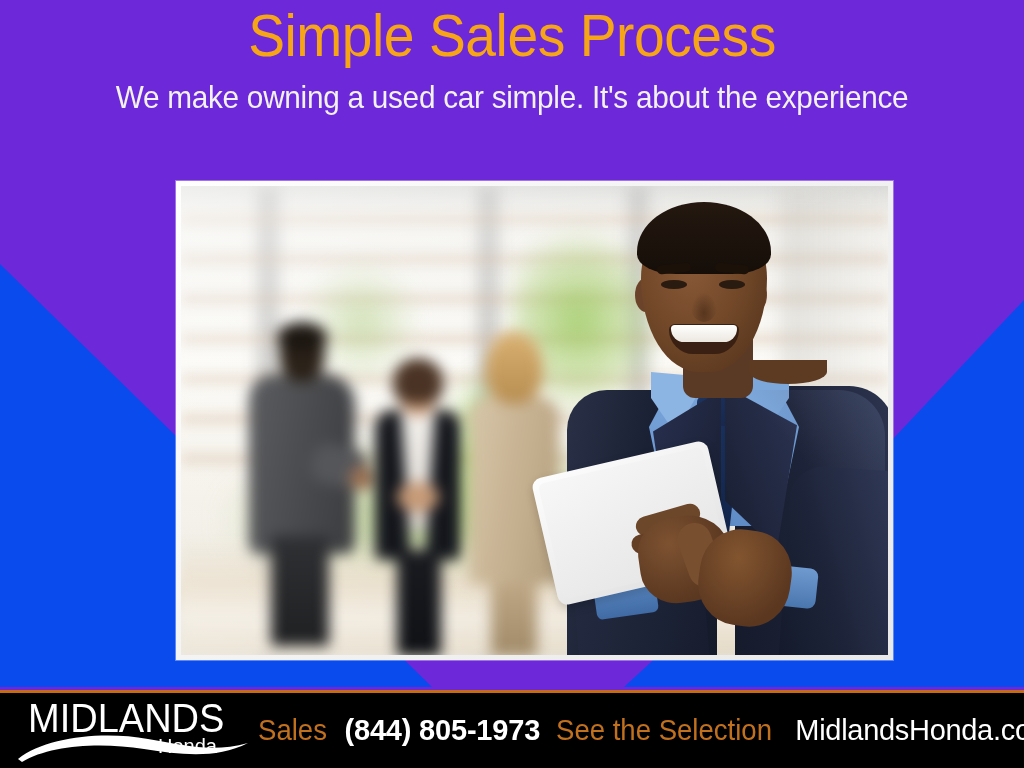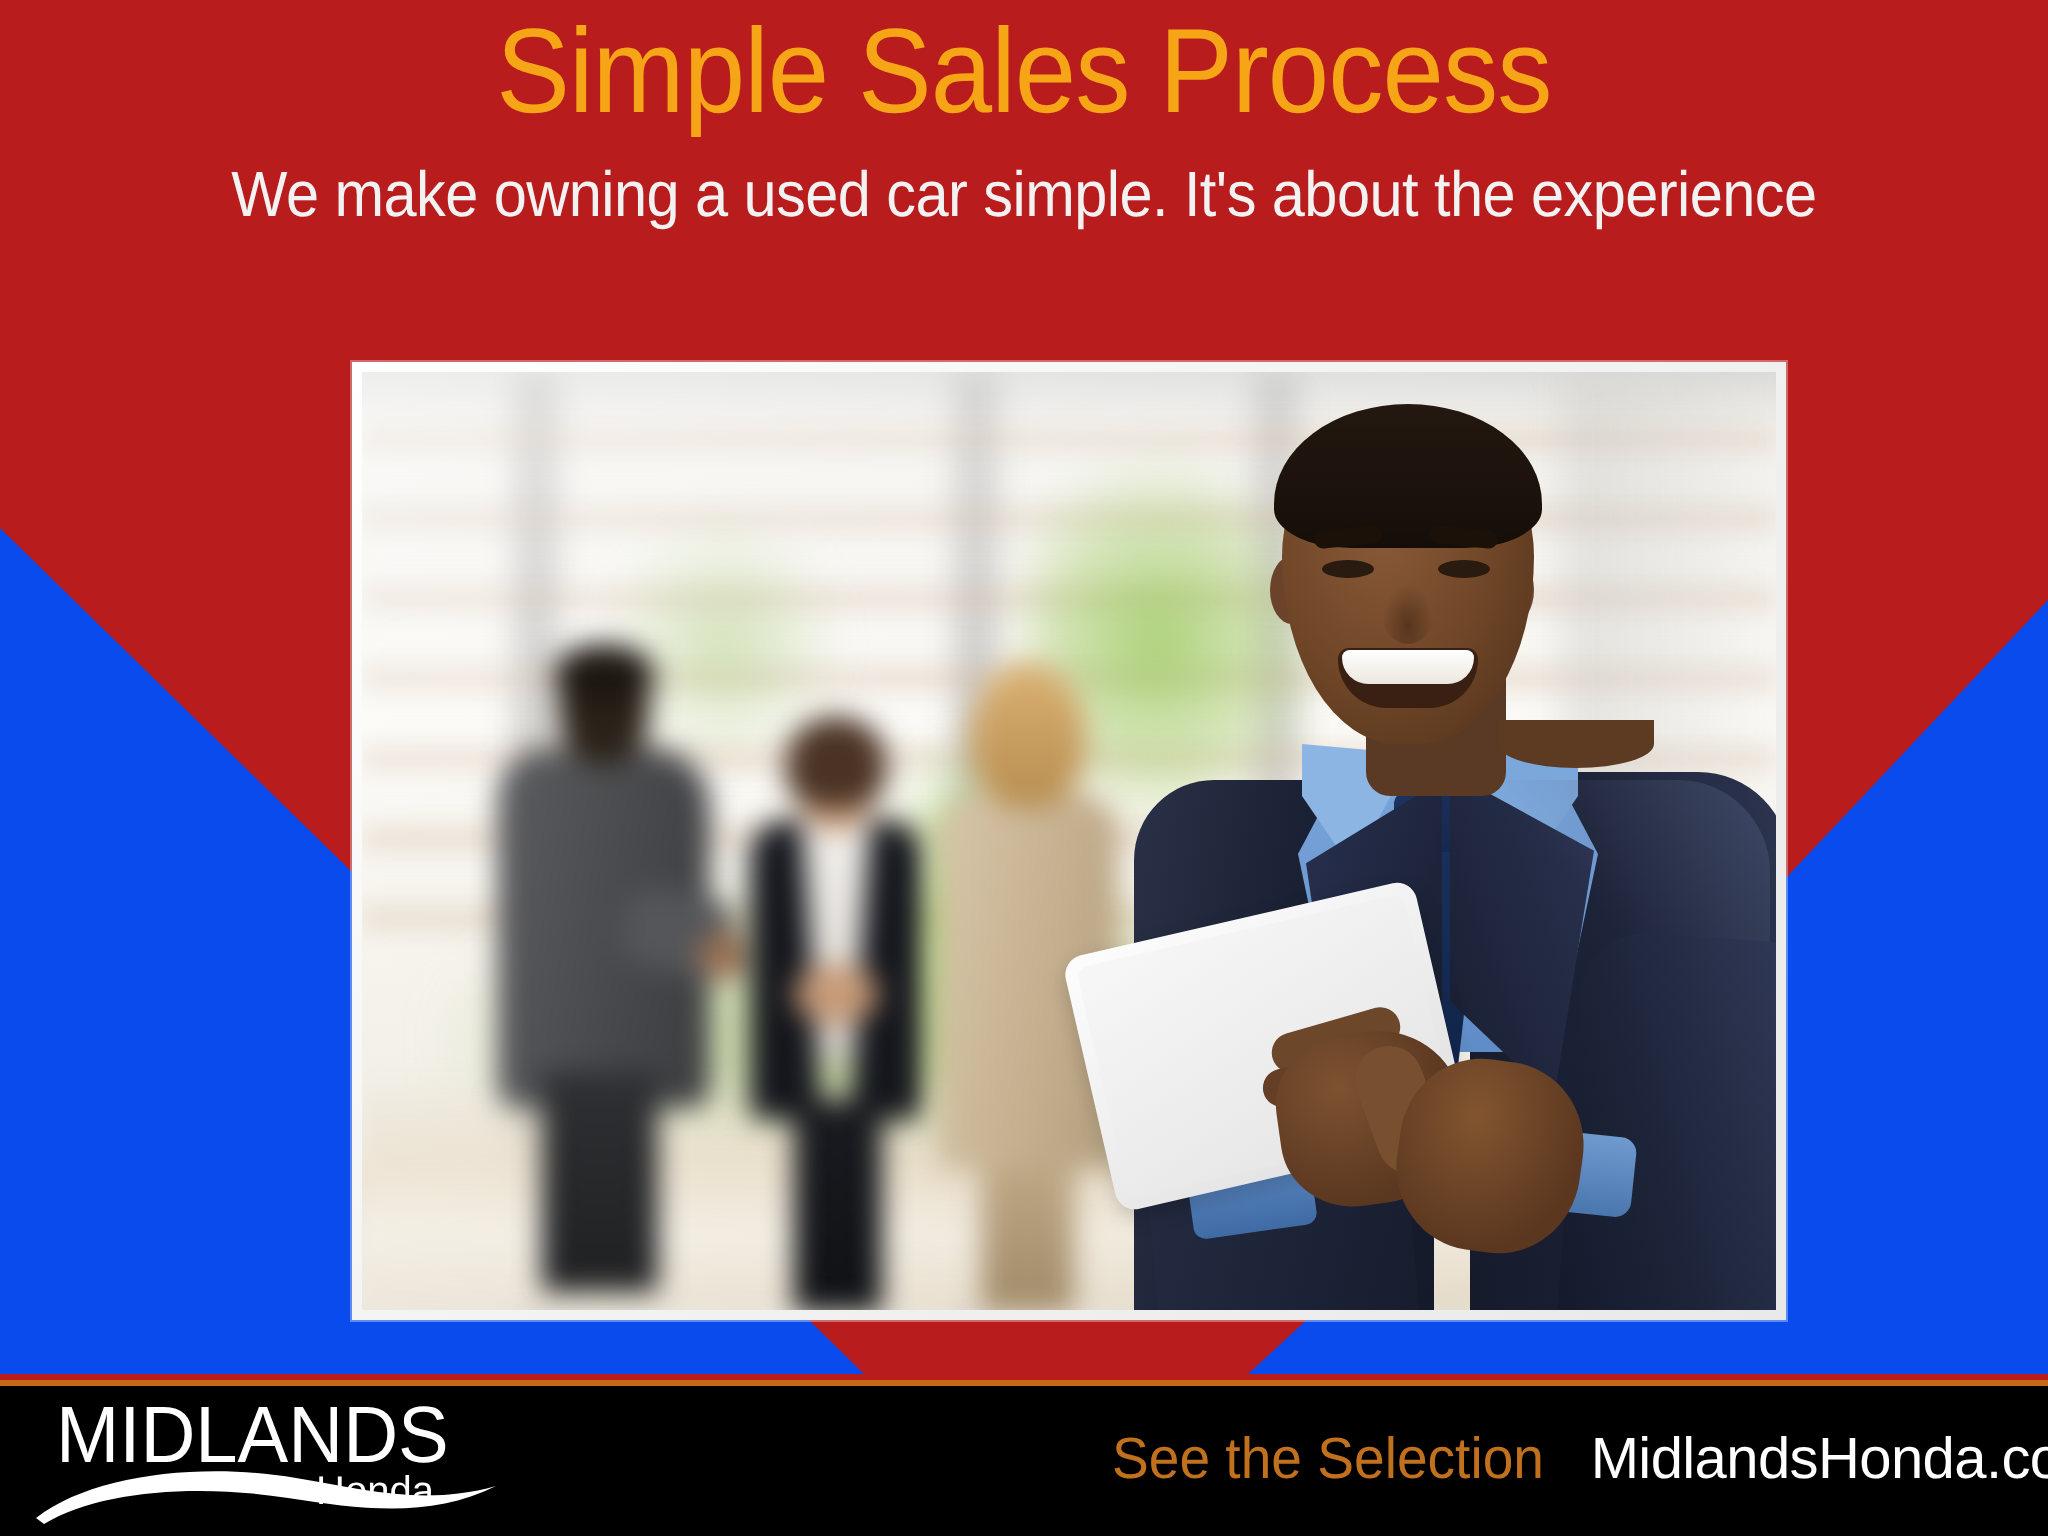--- a/index.html
+++ b/index.html
@@ -1,21 +1,21 @@
 <!DOCTYPE html>
 <html><head>
 <meta charset="utf-8">
 <style>
   html,body{margin:0;padding:0;background:#000;}
   body{
     width:1024px;height:768px;overflow:hidden;
     font-family:"Liberation Sans", sans-serif;
     -webkit-font-smoothing:antialiased;
   }
-  #ad{position:relative;width:1024px;height:768px;background:#b91c1c;overflow:hidden;}
+  #ad{position:relative;width:1024px;height:768px;background:#6d28d9;overflow:hidden;}
 
   
   .header{position:absolute;left:0;top:0;width:1024px;height:150px;z-index:30;}
   .title{
     position:absolute;left:0;top:4px;width:1024px;text-align:center;
     color:#F5A516;
     font-size:60px;line-height:64px;font-weight:400;
     letter-spacing:-0.5px;
     transform:scaleX(0.92);transform-origin:center top;
     white-space:nowrap;
@@ -356,20 +356,24 @@
   <div class="footer">
 
     <div class="logo">
       <div class="logo-main">MIDLANDS</div>
       <div class="logo-sub">Honda</div>
       <svg class="logo-swoosh" viewBox="0 0 236 38">
         <path d="M2 34 C 30 12, 86 6, 132 14 C 168 20, 196 28, 232 18 C 200 34, 166 30, 128 24 C 84 17, 34 20, 6 37 Z" fill="#ffffff"></path>
       </svg>
     </div>
 
+    <div class="contact">
+      <span class="c-label">Sales</span>
+      <span class="c-value">(844) 805-1973</span>
+    </div>
 
     <div class="contact-2">
       <span class="c-label">See the Selection</span>
       <span class="c-value light">MidlandsHonda.com</span>
     </div>
 
   </div>
 </div>
 
 </body></html>

